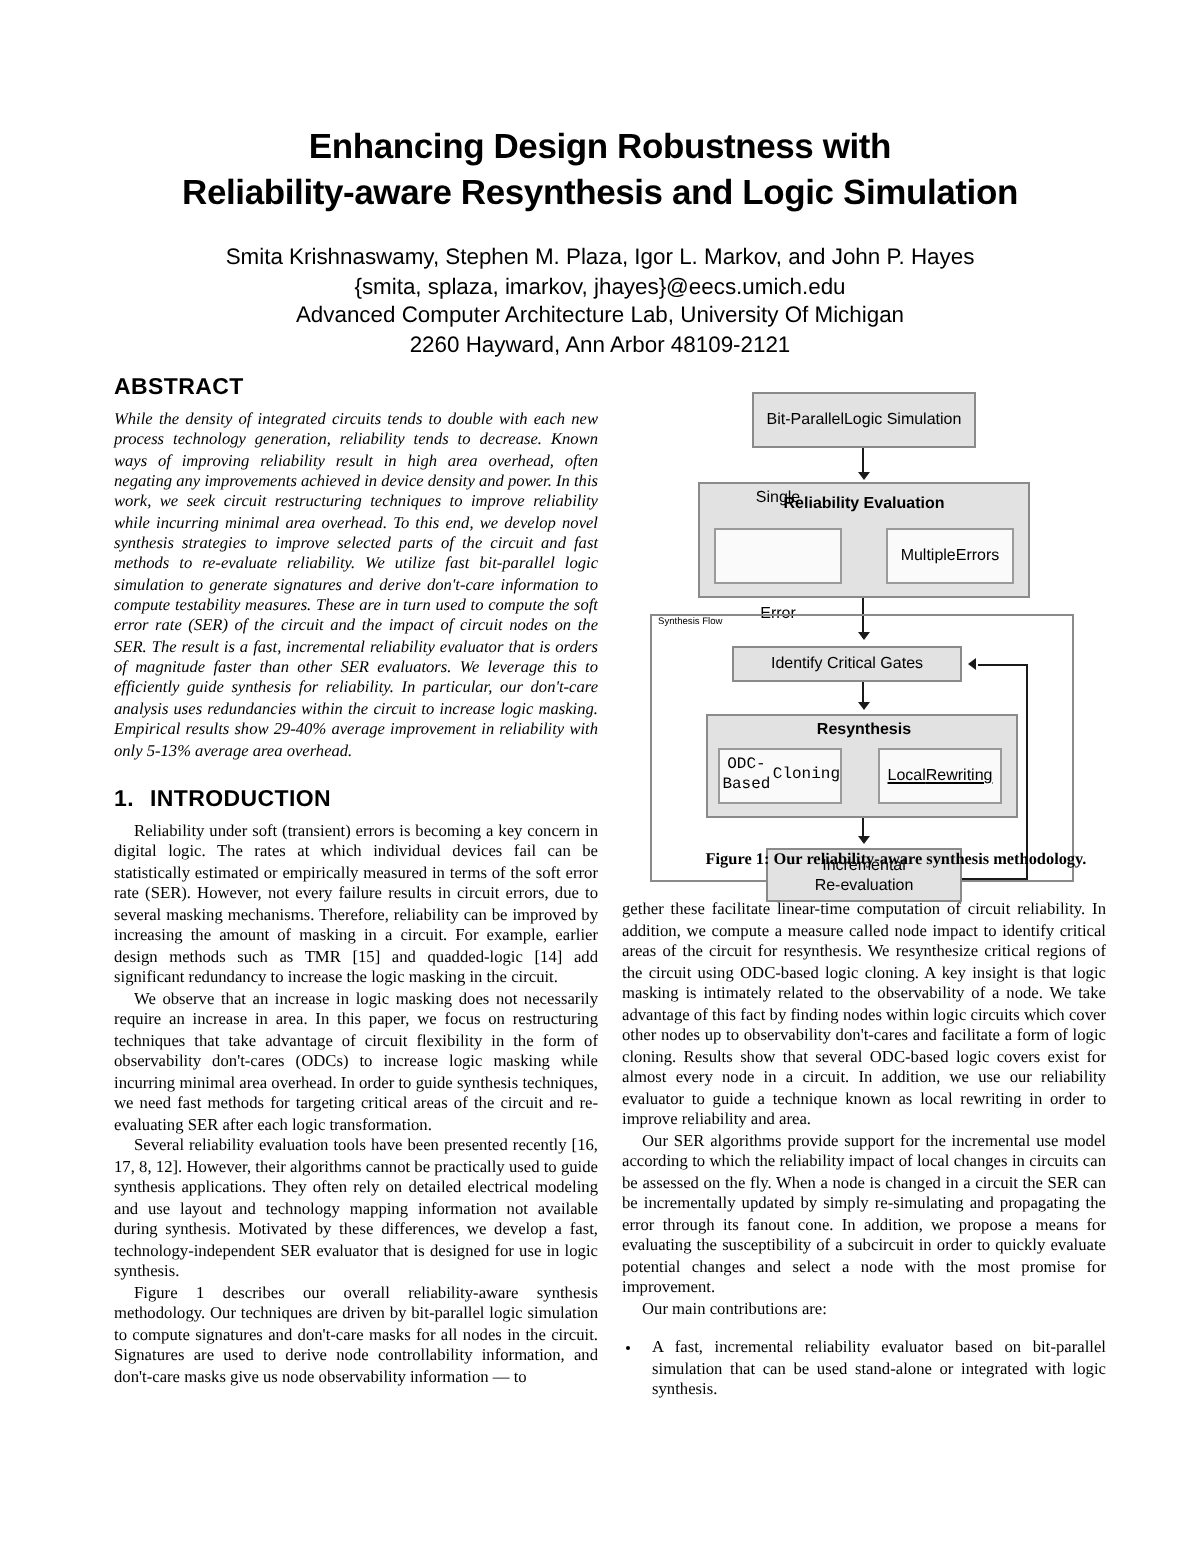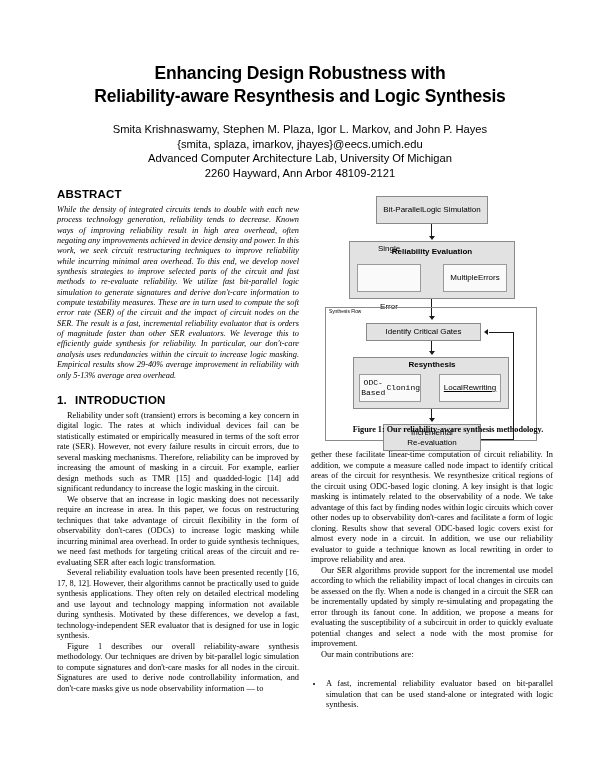--- a/index.html
+++ b/index.html
@@ -65,21 +65,21 @@
     line-height:10.5px;
     text-align:justify;
     margin:0;
     text-indent:10px;
     -webkit-hyphens:auto;hyphens:auto;
   }
   p.body.noind{text-indent:0;}
   .sect-gap{height:13px;}
 
   ul.contrib{
-    margin:19px 0 0 0;
+    margin:9px 0 0 0;
     padding:0 0 0 13px;
     list-style:disc;
   }
   ul.contrib li{
     font-family:"Liberation Serif", serif;
     font-size:8.35px;
     line-height:10.5px;
     text-align:justify;
     margin:0;
     padding-left:2px;
@@ -151,21 +151,21 @@
     border-right:4.6px solid #1a1a1a;
   }
 </style>
 </head>
 <body>
 
 <div class="page">
 
   <div class="title">
     <div>Enhancing Design Robustness with</div>
-    <div>Reliability-aware Resynthesis and Logic Synthesis</div>
+    <div>Reliability-aware Resynthesis and Logic Simulation</div>
   </div>
 
   <div class="authors">
     <div>Smita Krishnaswamy, Stephen M. Plaza, Igor L. Markov, and John P. Hayes</div>
     <div>{smita, splaza, imarkov, jhayes}@eecs.umich.edu</div>
     <div>Advanced Computer Architecture Lab, University Of Michigan</div>
     <div>2260 Hayward, Ann Arbor 48109-2121</div>
   </div>
 
   <div class="col-left">

